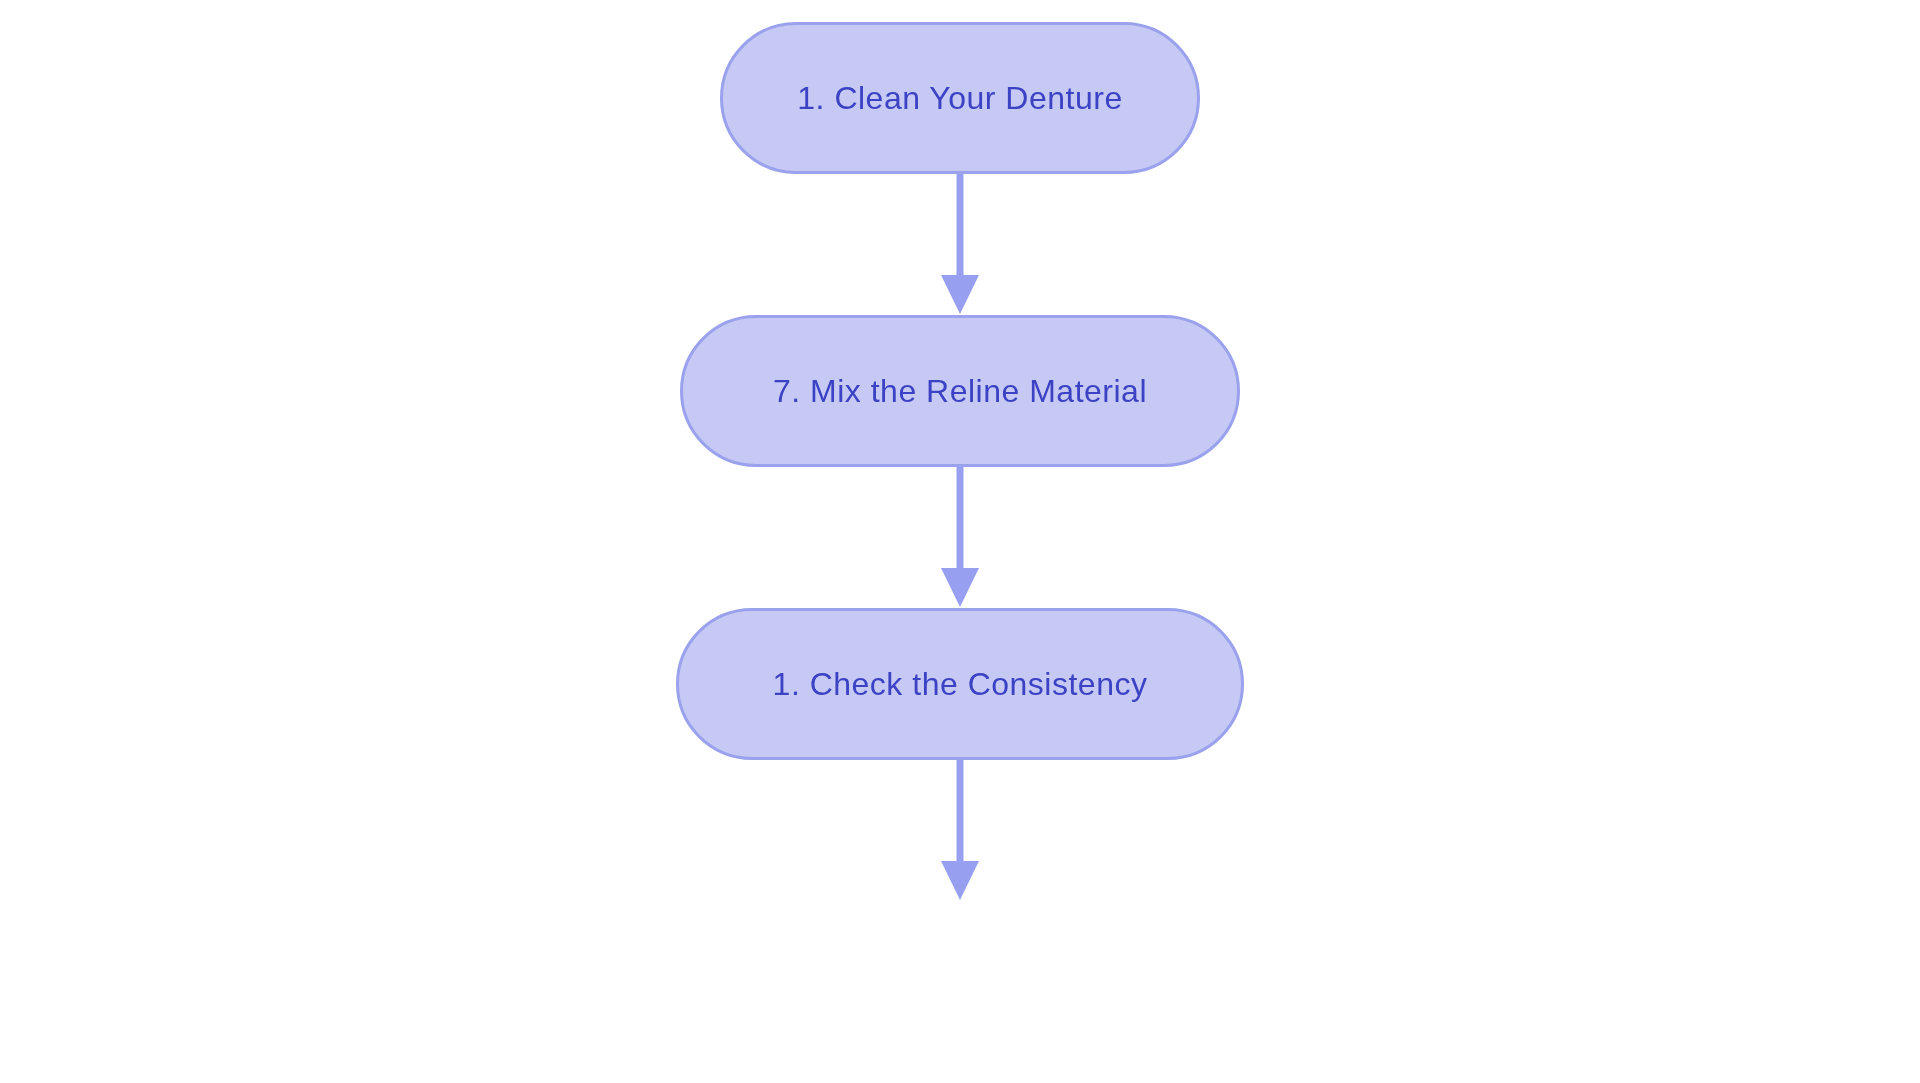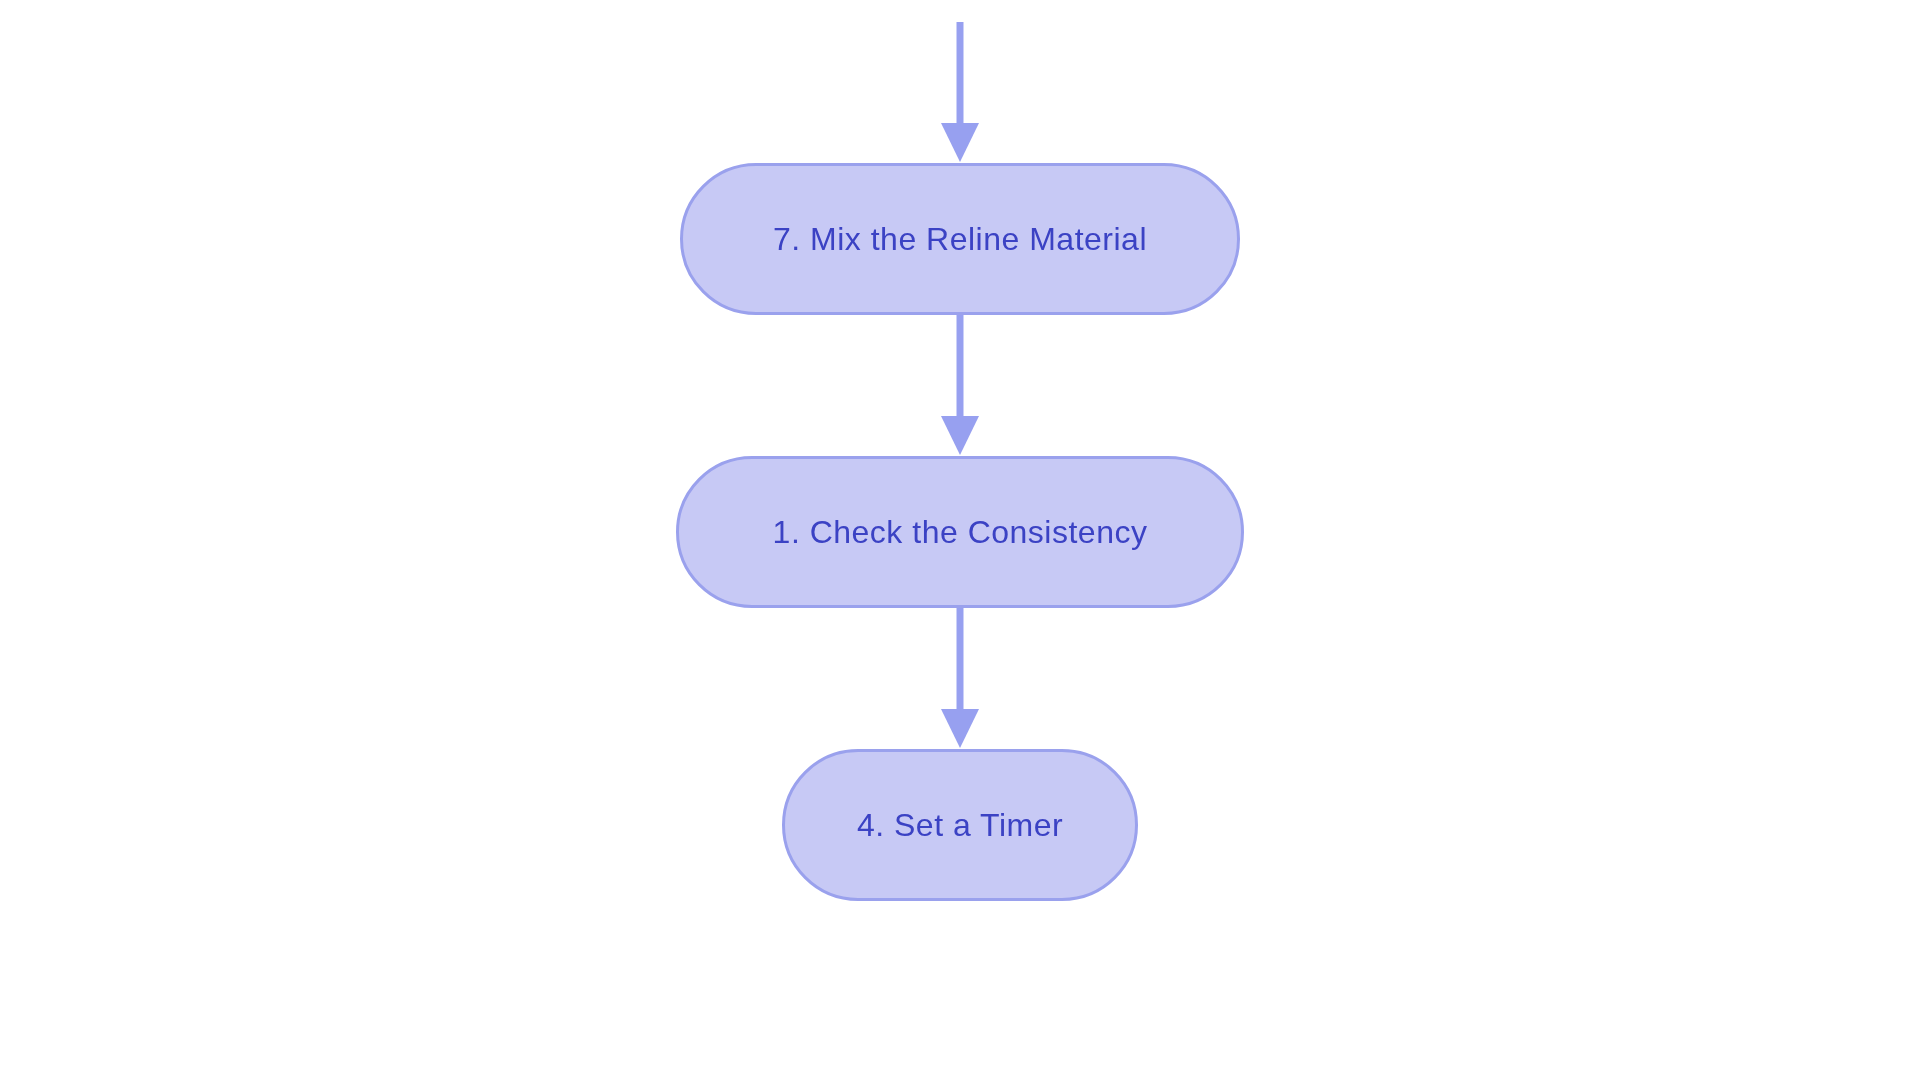--- a/index.html
+++ b/index.html
@@ -56,20 +56,23 @@
   }
   .arrow-head {
     fill: var(--arrow, #97a0f0);
   }
 </style>
 </head>
 <body>
 
 <div class="canvas">
 
+  <div class="node node-1">
+    <span class="node-label">1. Clean Your Denture</span>
+  </div>
 
   <div class="arrow">
     <svg width="44" height="141" viewBox="0 0 44 141">
       <line class="arrow-shaft" x1="22" y1="0" x2="22" y2="104"></line>
       <polygon class="arrow-head" points="3,101 41,101 22,140"></polygon>
     </svg>
   </div>
 
   <div class="node node-2">
     <span class="node-label">7. Mix the Reline Material</span>
@@ -86,17 +89,14 @@
     <span class="node-label">1. Check the Consistency</span>
   </div>
 
   <div class="arrow">
     <svg width="44" height="141" viewBox="0 0 44 141">
       <line class="arrow-shaft" x1="22" y1="0" x2="22" y2="104"></line>
       <polygon class="arrow-head" points="3,101 41,101 22,140"></polygon>
     </svg>
   </div>
 
-  <div class="node node-4">
-    <span class="node-label">4. Set a Timer</span>
-  </div>
 
 </div>
 
 </body></html>

